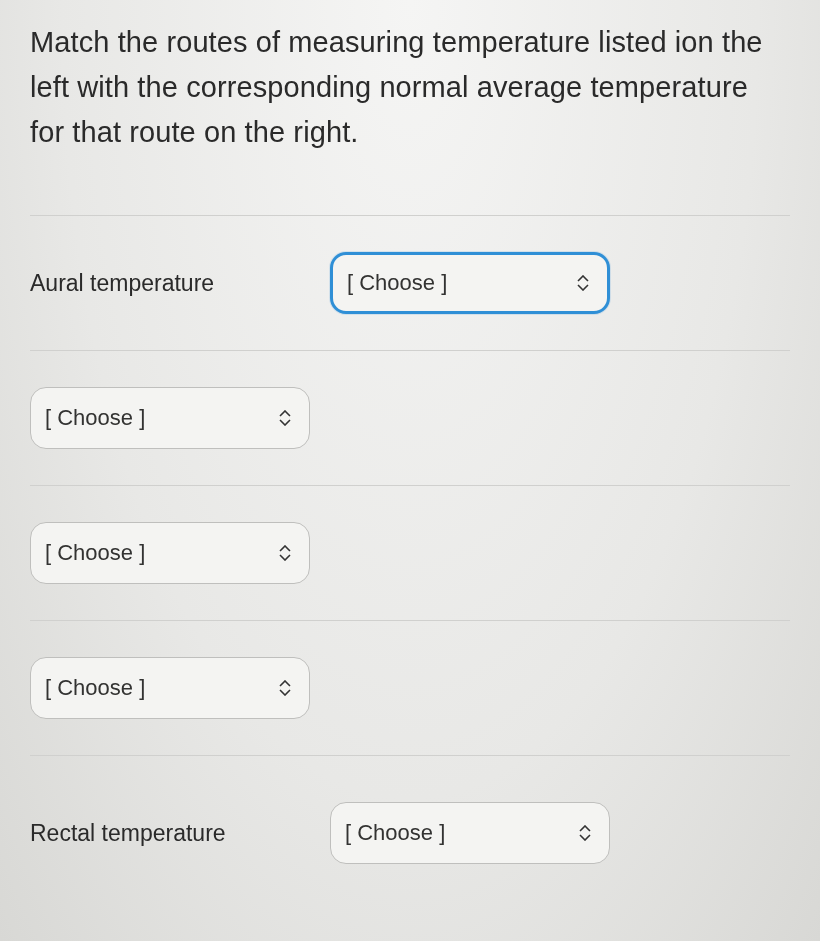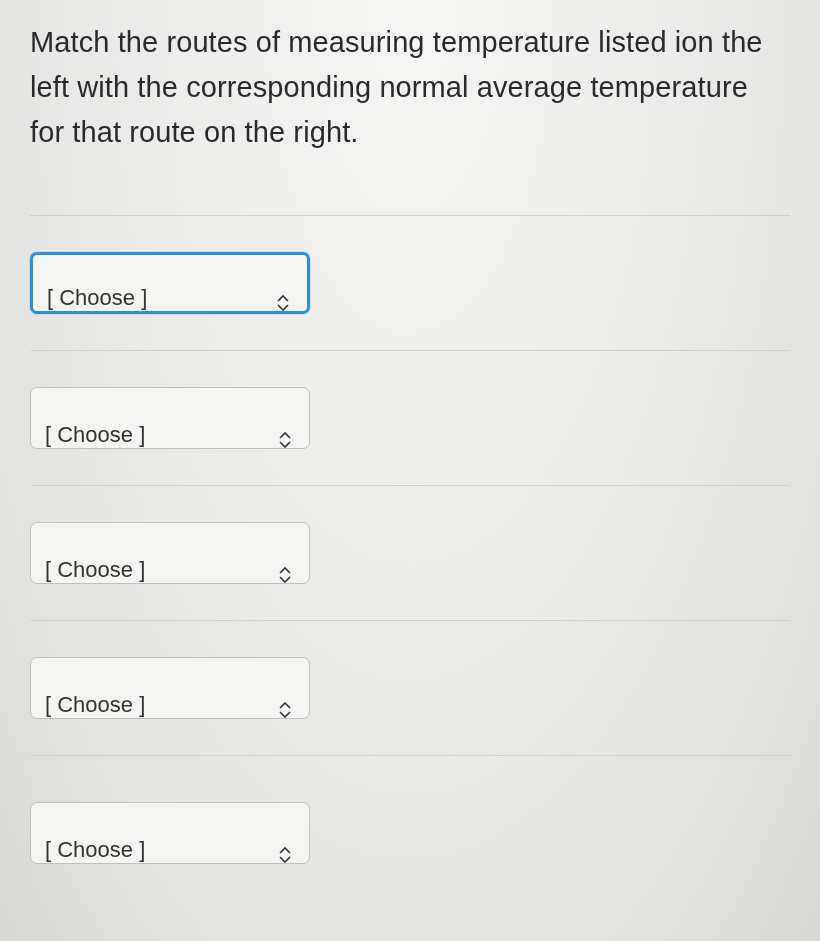--- a/index.html
+++ b/index.html
@@ -43,27 +43,27 @@
       font-weight: 400;
       color: #2a2a2a;
       line-height: 1.4;
       padding-right: 10px;
     }
     .select-wrap {
       flex: 0 0 auto;
     }
     .select-box {
       display: flex;
-      align-items: flex-end;
+      align-items: center;
       justify-content: space-between;
       width: 280px;
       height: 62px;
       background: #f4f4f2;
       border: 1.5px solid #bfbfbd;
-      border-radius: 7px;
+      border-radius: 16px;
       padding: 0 18px 0 14px;
       font-size: 22px;
       color: #333332;
       cursor: pointer;
     }
     .select-box.focused {
       border: 3px solid #2f8fd6;
       box-shadow: 0 0 0 1px rgba(47,143,214,0.15);
     }
     .chev-stack {
@@ -78,20 +78,21 @@
     }
   </style>
 </head>
 <body>
 
 <div class="question-text">Match the routes of measuring temperature listed ion the left with the corresponding normal average temperature for that route on the right.</div>
 
 <div class="match-rows">
 
   <div class="match-row">
+    <div class="match-label">Aural temperature</div>
     <div class="select-wrap">
       <div class="select-box focused">
         <span>[ Choose ]</span>
         <span class="chev-stack">
           <svg width="12" height="8" viewBox="0 0 12 8">
               <path d="M1 6 L6 1 L11 6" fill="none" stroke="#333" stroke-width="1.6"></path>
             </svg>
           <svg width="12" height="8" viewBox="0 0 12 8">
               <path d="M1 2 L6 7 L11 2" fill="none" stroke="#333" stroke-width="1.6"></path>
             </svg>
@@ -142,20 +143,21 @@
             </svg>
           <svg width="12" height="8" viewBox="0 0 12 8">
               <path d="M1 2 L6 7 L11 2" fill="none" stroke="#333" stroke-width="1.6"></path>
             </svg>
         </span>
       </div>
     </div>
   </div>
 
   <div class="match-row last">
+    <div class="match-label">Rectal temperature</div>
     <div class="select-wrap">
       <div class="select-box">
         <span>[ Choose ]</span>
         <span class="chev-stack">
           <svg width="12" height="8" viewBox="0 0 12 8">
               <path d="M1 6 L6 1 L11 6" fill="none" stroke="#333" stroke-width="1.6"></path>
             </svg>
           <svg width="12" height="8" viewBox="0 0 12 8">
               <path d="M1 2 L6 7 L11 2" fill="none" stroke="#333" stroke-width="1.6"></path>
             </svg>

